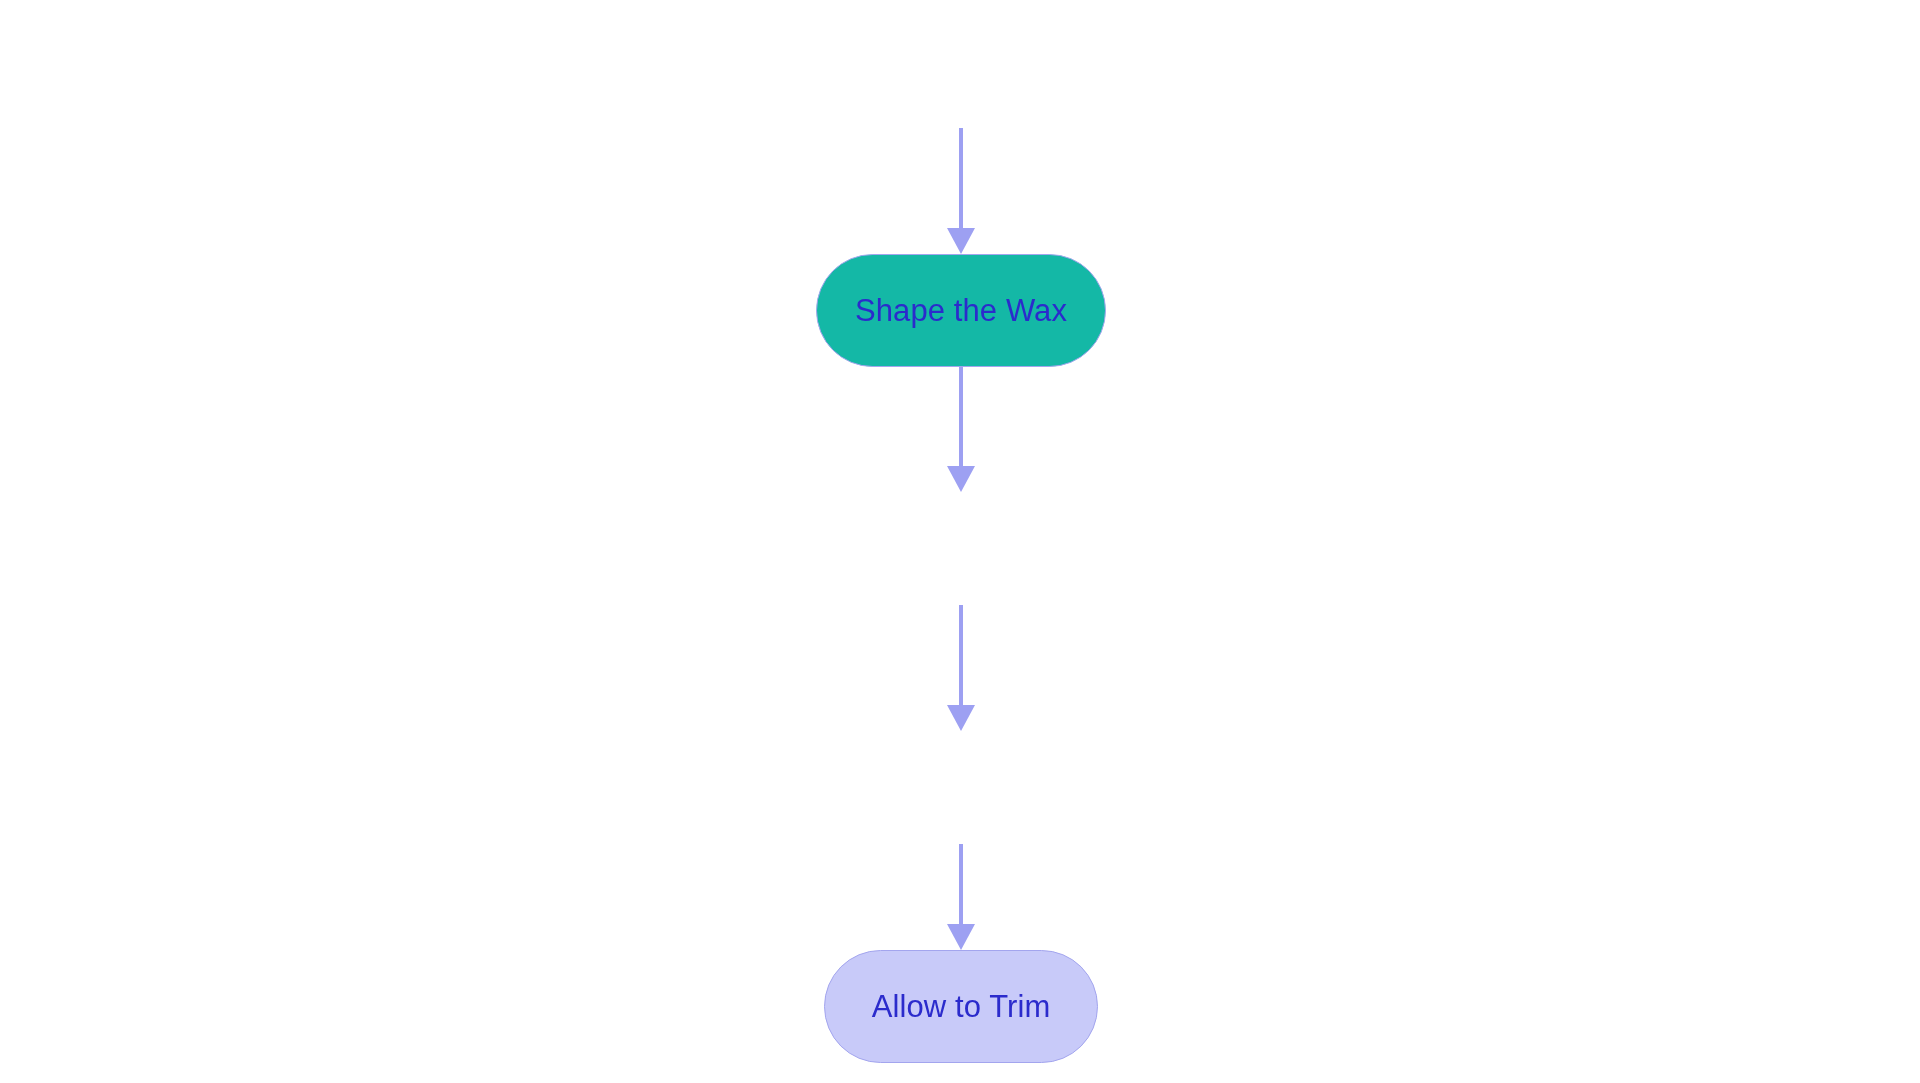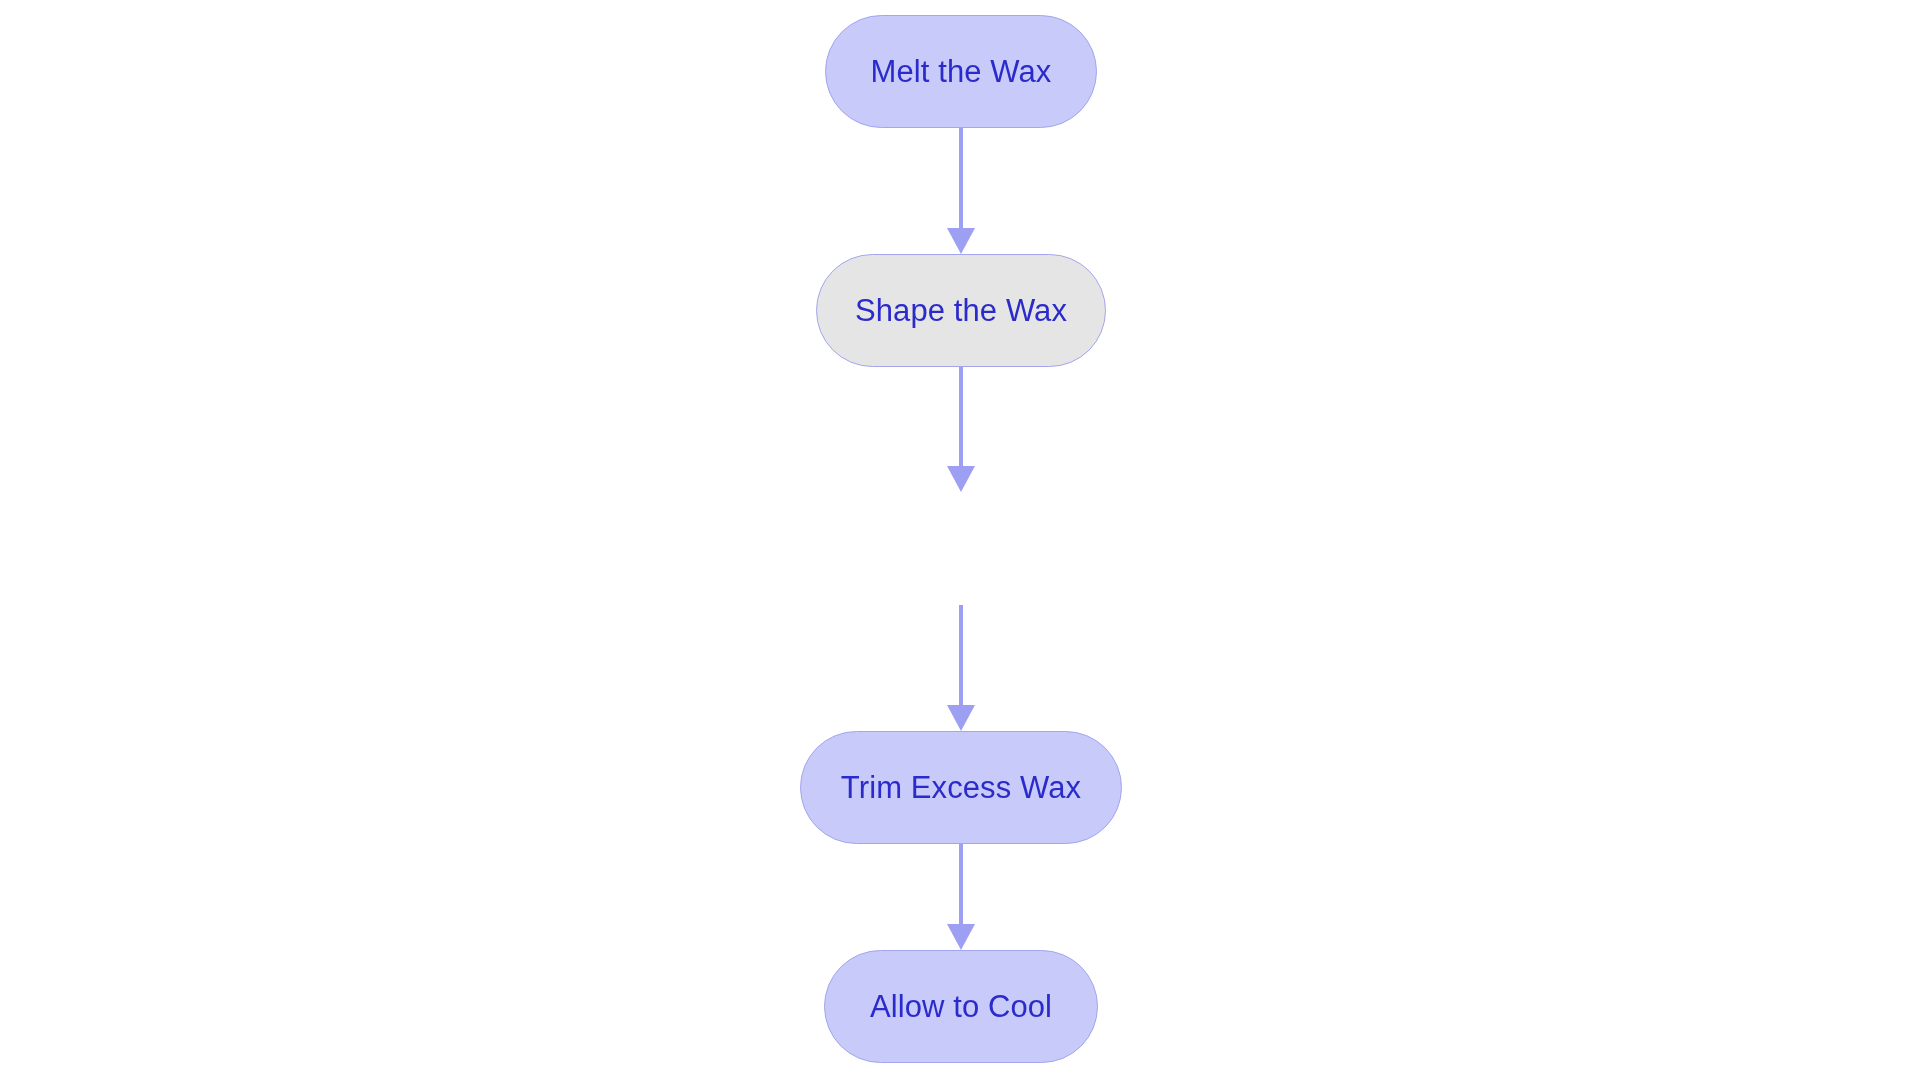--- a/index.html
+++ b/index.html
@@ -71,50 +71,44 @@
     border-left: 14px solid transparent;
     border-right: 14px solid transparent;
     border-top: 26px solid #9da0f2;
   }
 </style>
 </head>
 <body>
 
 <div id="flowchart-canvas" style="background: rgb(255, 255, 255);">
 
-  <div class="node" style="top: 15px; width: 272px; background: rgb(200, 202, 249); border-color: rgb(163, 165, 238);">
-    <span class="node-label" style="color: rgb(43, 43, 204);">Melt the Wax</span>
-  </div>
 
   <div class="connector" style="top: 128px; height: 126px;">
     <div class="connector-line" style="height: 102px; background: rgb(157, 160, 242);"></div>
     <div class="connector-arrowhead" style="border-top-color: rgb(157, 160, 242);"></div>
   </div>
 
-  <div class="node" style="top: 254px; width: 290px; background: #e5e5e5; border-color: rgb(163, 165, 238);">
+  <div class="node" style="top: 254px; width: 290px; background: #14b8a6; border-color: rgb(163, 165, 238);">
     <span class="node-label" style="color: rgb(43, 43, 204);">Shape the Wax</span>
   </div>
 
   <div class="connector" style="top: 367px; height: 125px;">
     <div class="connector-line" style="height: 101px; background: rgb(157, 160, 242);"></div>
     <div class="connector-arrowhead" style="border-top-color: rgb(157, 160, 242);"></div>
   </div>
 
 
   <div class="connector" style="top: 605px; height: 126px;">
     <div class="connector-line" style="height: 102px; background: rgb(157, 160, 242);"></div>
     <div class="connector-arrowhead" style="border-top-color: rgb(157, 160, 242);"></div>
   </div>
 
-  <div class="node" style="top: 731px; width: 322px; background: rgb(200, 202, 249); border-color: rgb(163, 165, 238);">
-    <span class="node-label" style="color: rgb(43, 43, 204);">Trim Excess Wax</span>
-  </div>
 
   <div class="connector" style="top: 844px; height: 106px;">
     <div class="connector-line" style="height: 82px; background: rgb(157, 160, 242);"></div>
     <div class="connector-arrowhead" style="border-top-color: rgb(157, 160, 242);"></div>
   </div>
 
   <div class="node" style="top: 950px; width: 274px; background: rgb(200, 202, 249); border-color: rgb(163, 165, 238);">
-    <span class="node-label" style="color: rgb(43, 43, 204);">Allow to Cool</span>
+    <span class="node-label" style="color: rgb(43, 43, 204);">Allow to Trim</span>
   </div>
 
 </div>
 
 </body></html>

